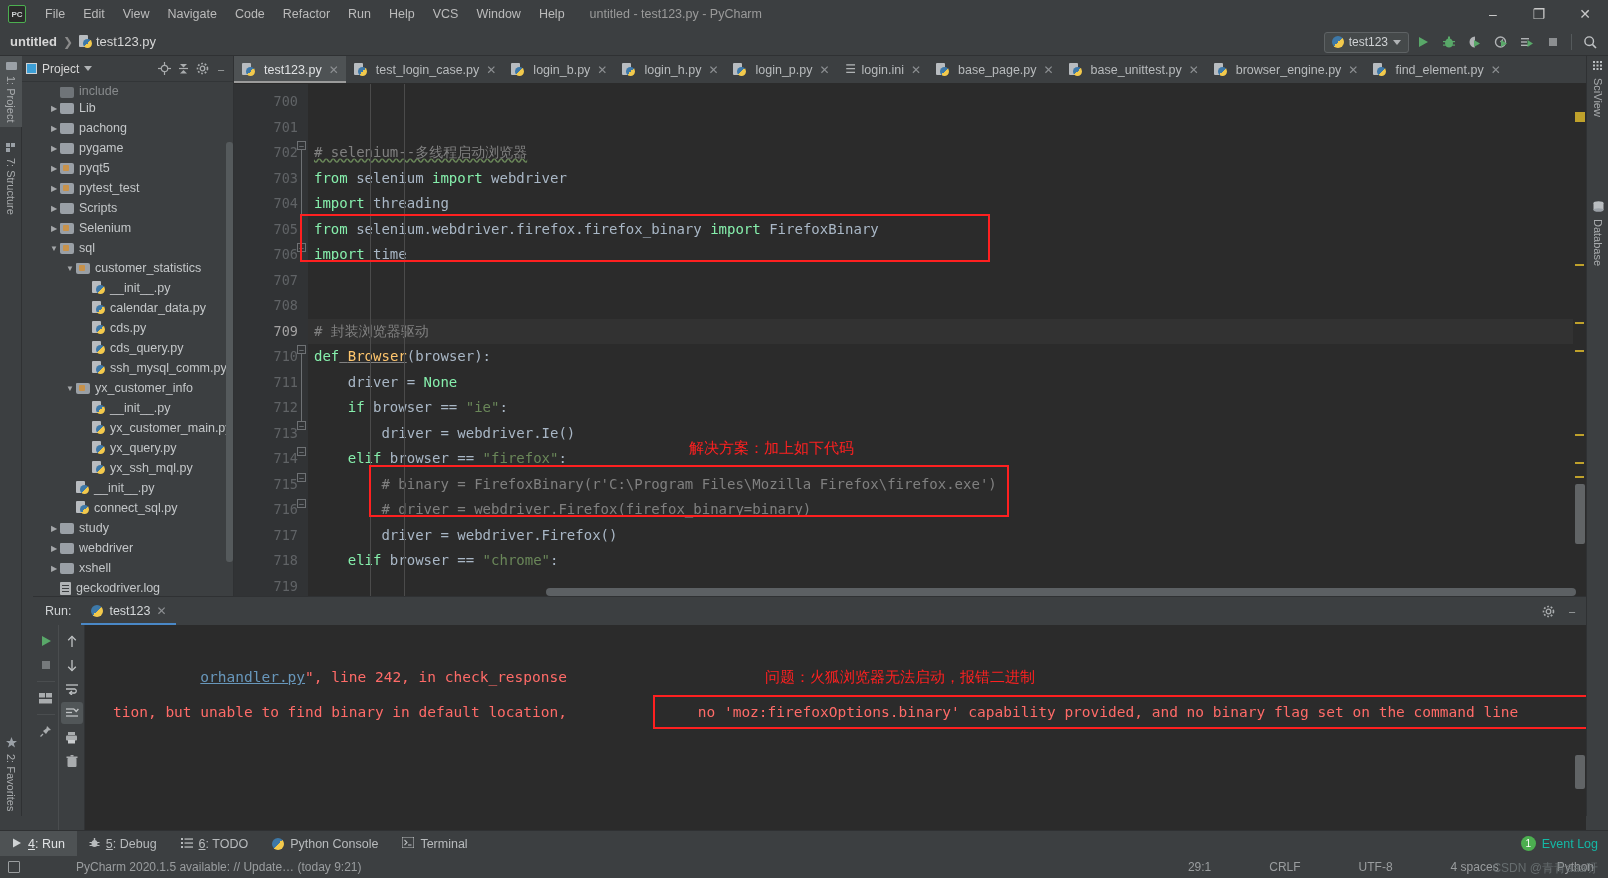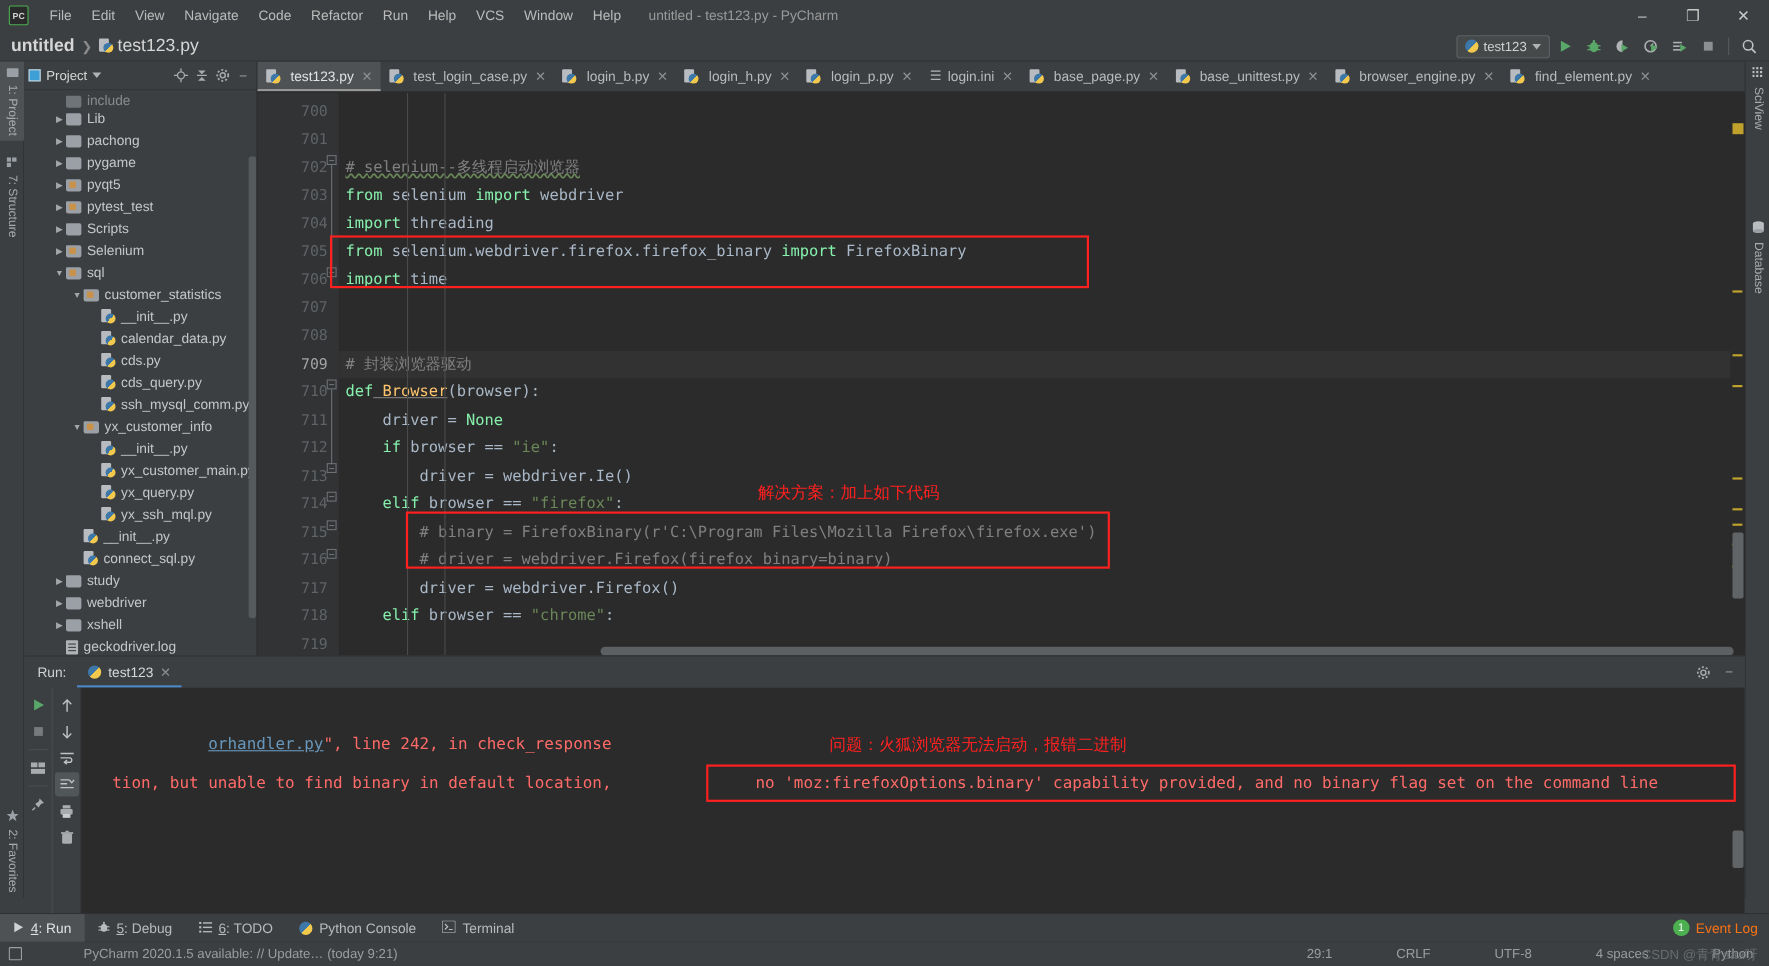--- a/index.html
+++ b/index.html
@@ -36,21 +36,21 @@
   .win-btn {
     width: 46px; height: 28px; display: flex; align-items: center; justify-content: center;
     color: #c8c8c8; font-size: 14px;
   }
 
   
   .navbar {
     height: 28px; background: #3c3f41; display: flex; align-items: center;
     padding-left: 10px; border-bottom: 1px solid #2f3133; position: relative;
   }
-  .crumb { color: #d6d6d6; font-size: 16px; }
+  .crumb { color: #d6d6d6; font-size: 13px; }
   .crumb.bold { font-weight: bold; }
   .crumb-sep { color: #8a8a8a; font-size: 12px; margin: 0 6px; }
   .pyfile-ico {
     display: inline-block; width: 13px; height: 14px; position: relative;
     margin-right: 4px; vertical-align: -2px;
   }
   .pyfile-ico::before {
     content: ""; position: absolute; left: 0; top: 0; width: 9px; height: 12px;
     background: #b8bcc0; border-radius: 1px;
   }
@@ -239,21 +239,21 @@
   .vthumb {
     position: absolute; right: 1px; width: 10px; background: #616466; border-radius: 2px;
   }
   .editor-hscroll {
     position: absolute; left: 80px; right: 20px; bottom: 0; height: 8px;
   }
   .hthumb { position: absolute; left: 0; height: 8px; background: #5c6063; border-radius: 4px; }
 
   
   .runpanel {
-    position: absolute; left: 22px; top: 596px; right: 22px; height: 272px;
+    position: absolute; left: 33px; top: 596px; right: 22px; height: 272px;
     background: #3c3f41; display: flex; flex-direction: column;
     border-top: 1px solid #2f3133;
   }
   .run-header {
     height: 28px; display: flex; align-items: center; background: #3c3f41; position: relative;
     flex: none;
   }
   .run-label { color: #cfd2d4; font-size: 12.5px; padding: 0 10px 0 12px; }
   .run-tab {
     display: flex; align-items: center; gap: 6px; padding: 0 10px; height: 28px;
@@ -935,21 +935,21 @@
         <svg width="12" height="11" viewBox="0 0 12 11">
             <rect x="0" y="0" width="12" height="11" rx="1" fill="none" stroke="#b8bbbd" stroke-width="1.1"></rect>
             <polyline points="2.5,3 5,5.5 2.5,8" fill="none" stroke="#b8bbbd" stroke-width="1.1"></polyline>
             <line x1="6" y1="8" x2="9.5" y2="8" stroke="#b8bbbd" stroke-width="1.1"></line>
           </svg>
       </span>
       <span>Terminal</span>
     </div>
     <div class="bb-right">
       <span class="badge-green">1</span>
-      <span style="color:#f97316;font-size:12.5px;">Event Log</span>
+      <span style="color:#14b8a6;font-size:12.5px;">Event Log</span>
     </div>
   </div>
 
   <div class="statusbar">
     <span class="note-ico"></span>
     <span class="st-item">PyCharm 2020.1.5 available: // Update… (today 9:21)</span>
     <span class="st-right">
       <span class="st-item">29:1</span>
       <span class="st-item">CRLF</span>
       <span class="st-item">UTF-8</span>

